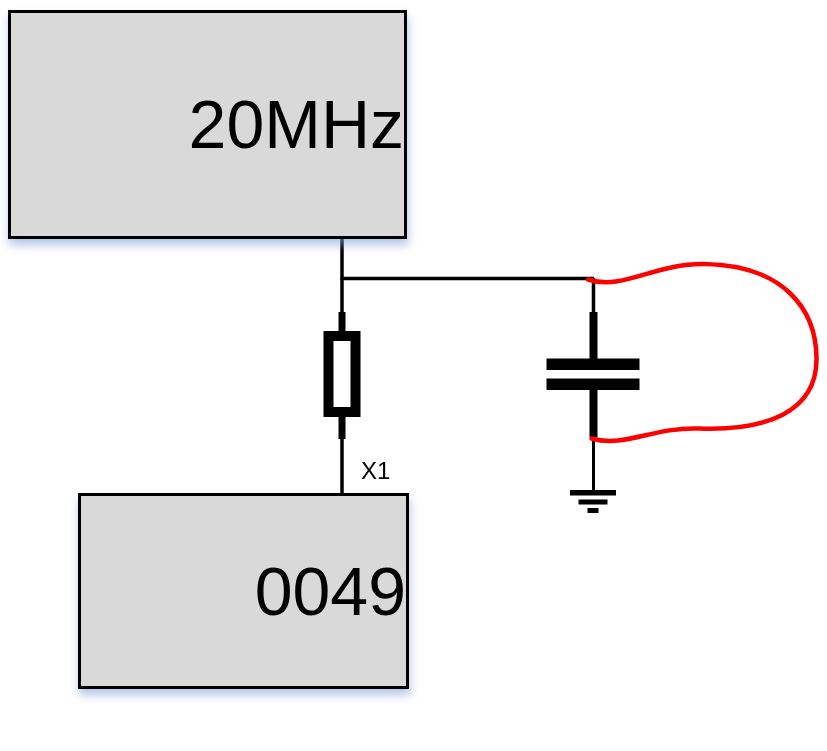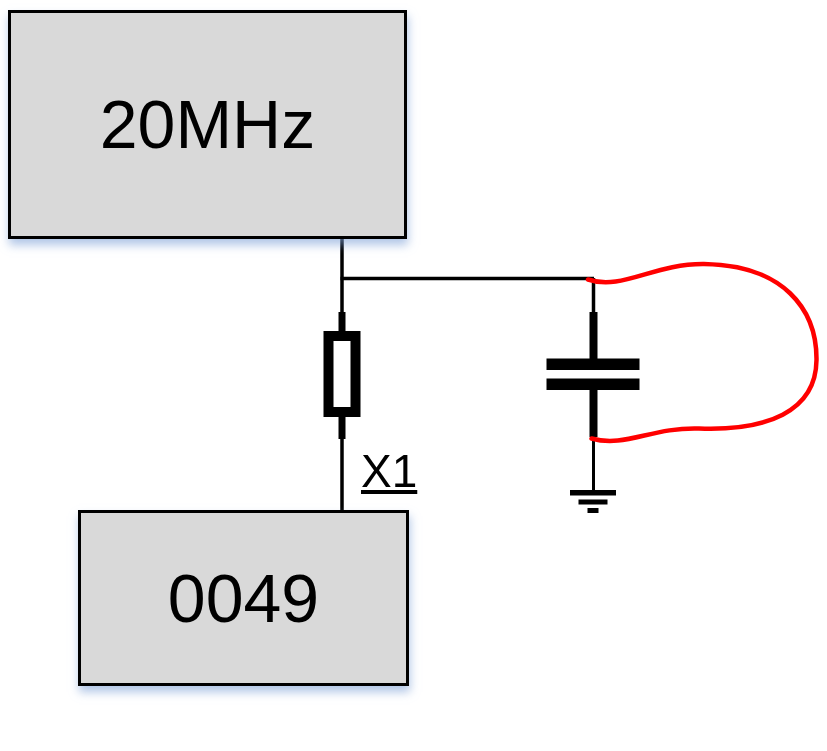--- a/index.html
+++ b/index.html
@@ -21,38 +21,37 @@
   .wiring line, .wiring path{stroke:var(--wire-black);}
   .wiring .red{stroke:var(--jumper-red);}
   .box{
     position:absolute;
     box-sizing:border-box;
     background:var(--box-fill);
     border:3px solid var(--box-border);
     box-shadow:1px 6px 9px rgba(125,160,215,0.60);
     display:flex;
     flex-direction:column;
-    align-items:center;
+    align-items:flex-end;
     justify-content:center;
     text-align:center;
   }
   .box-osc{
     left:8px;top:10px;width:399px;height:229px;
     font-size:68px;line-height:103px;
   }
   .box-ic{
-    left:78px;top:510px;width:331px;height:176px;
+    left:78px;top:493px;width:331px;height:196px;
     font-size:68px;line-height:100%;
   }
   .net-label{
     position:absolute;
     left:361px;top:451px;
-    font-size:46px;
+    font-size:24px;
     line-height:40px;
-    text-decoration:underline;
   }
 </style>
 </head>
 <body>
 
 <div class="canvas">
 
   <svg class="wiring" width="827" height="751" viewBox="0 0 827 751" xmlns="http://www.w3.org/2000/svg">
 
     <line x1="342" y1="239" x2="342" y2="316" stroke-width="3.5"></line>

